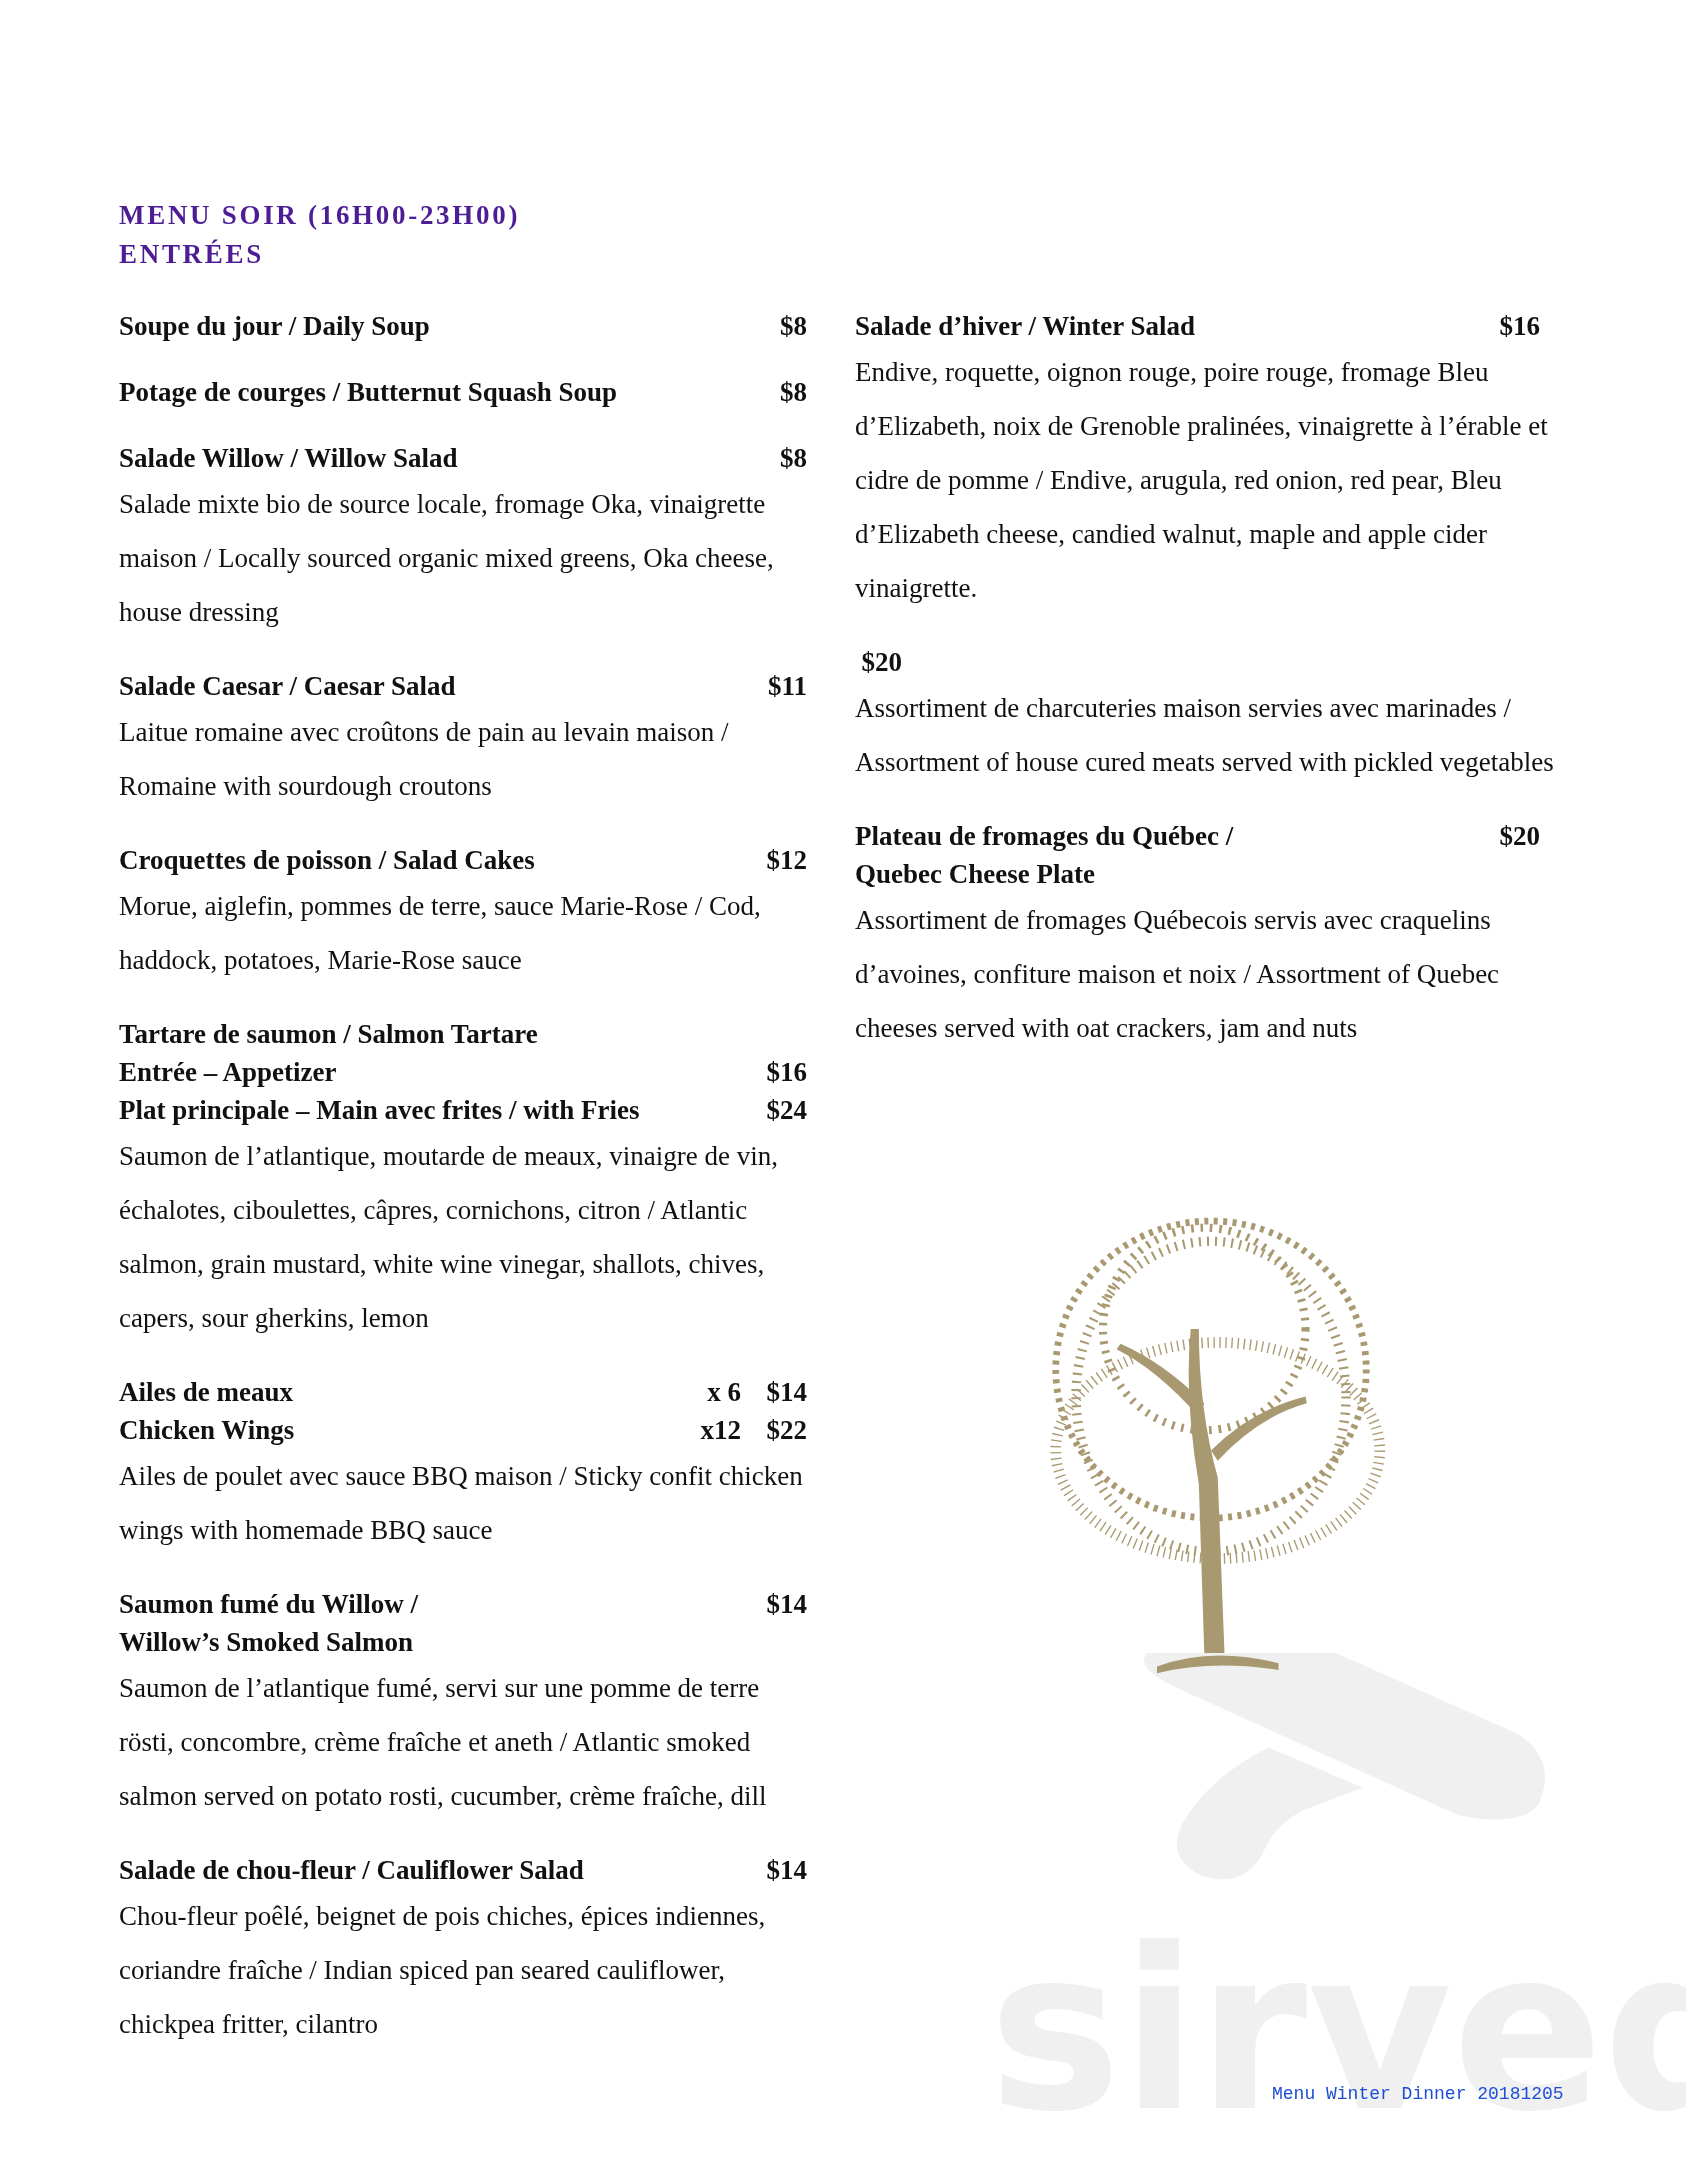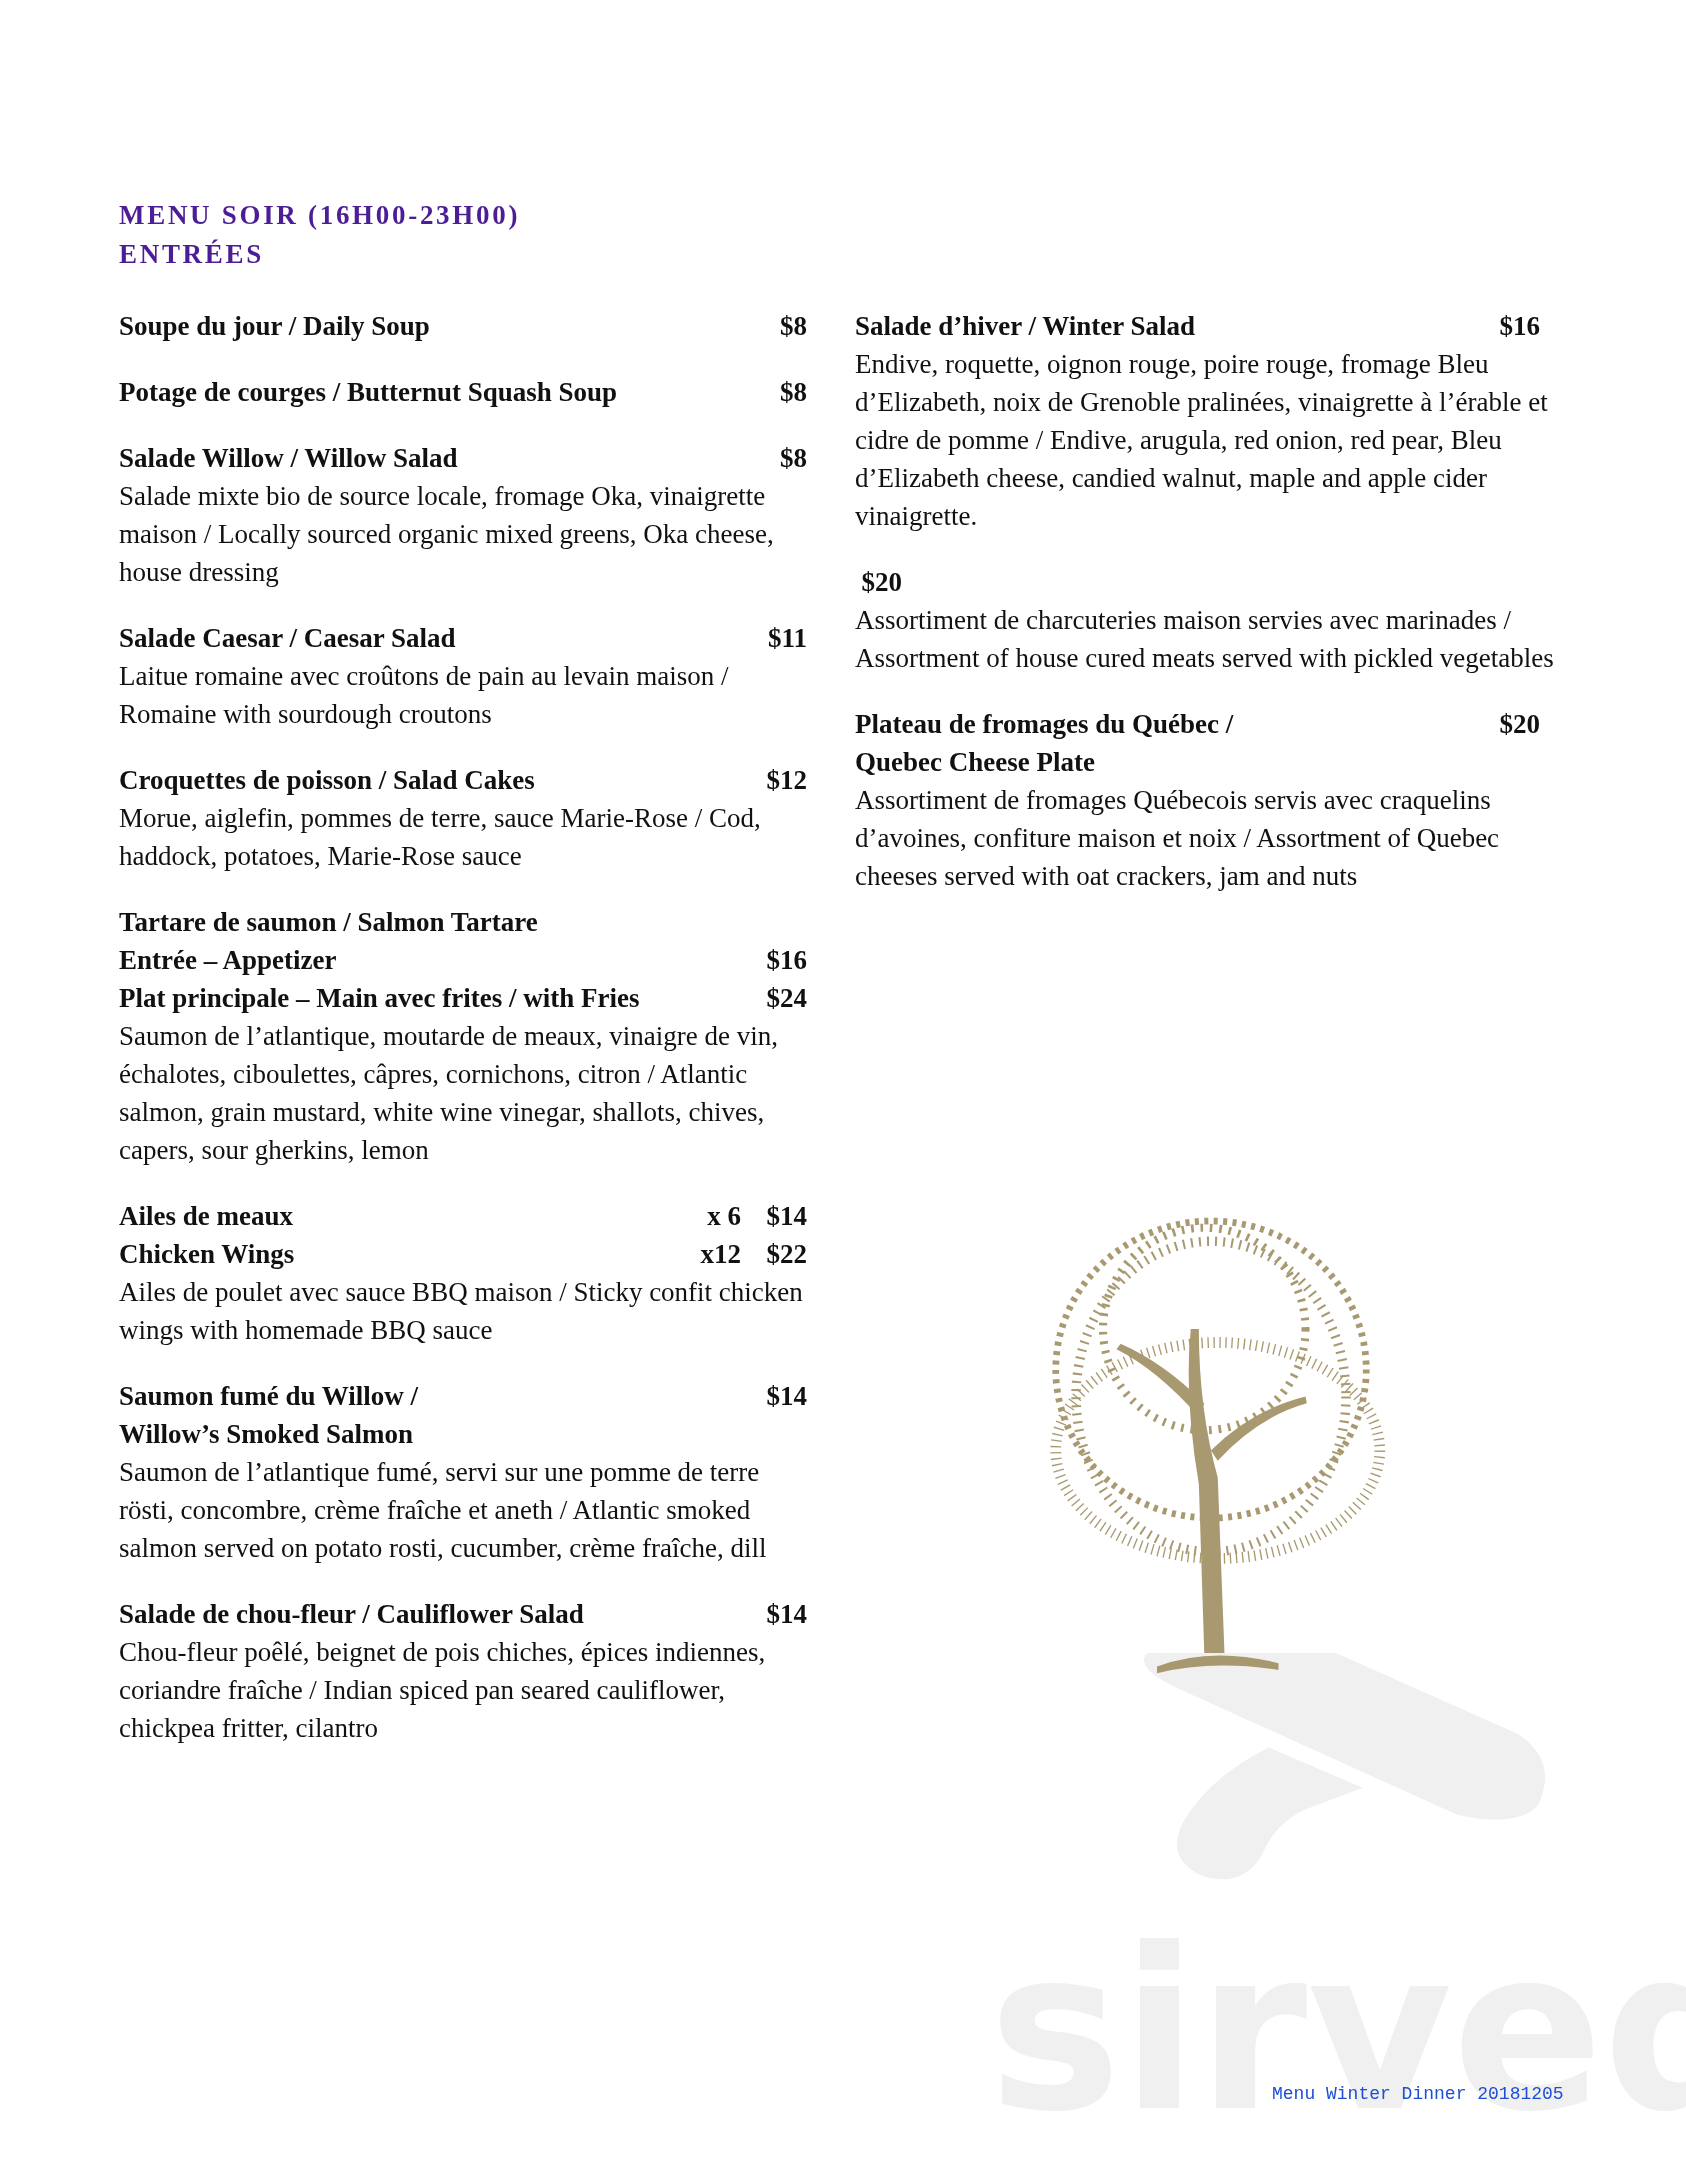--- a/index.html
+++ b/index.html
@@ -10,21 +10,21 @@
     .col { position: absolute; top: 307px; }
     .col-left { left: 119px; width: 688px; }
     .col-right { left: 855px; width: 722px; }
     .item { margin-bottom: 28px; }
     .row { display: flex; justify-content: space-between; align-items: baseline;
            font-weight: bold; font-size: 27px; line-height: 38px; }
     .row .name { flex: 1; }
     .row .qty { width: 61px; text-align: right; margin-right: 19px; }
     .row .price { text-align: right; min-width: 47px; }
     .col-right .row .price { margin-right: 37px; }
-    .desc { font-size: 27px; line-height: 38px; }
+    .desc { font-size: 27px; line-height: 54px; }
     .tree { position: absolute; left: 1022px; top: 1194px; width: 378px; height: 486px; }
     .watermark { position: absolute; left: 985px; top: 1653px; width: 702px; height: 472px; }
     .footer { position: absolute; left: 1272px; top: 2048px; font-size: 18px;
               font-family: Liberation Mono, monospace; color: #1d4ed8; margin-top: 36px; }
   </style>
 </head>
 <body>
 
 <div class="header">
   <div>MENU SOIR (16H00-23H00)</div>

